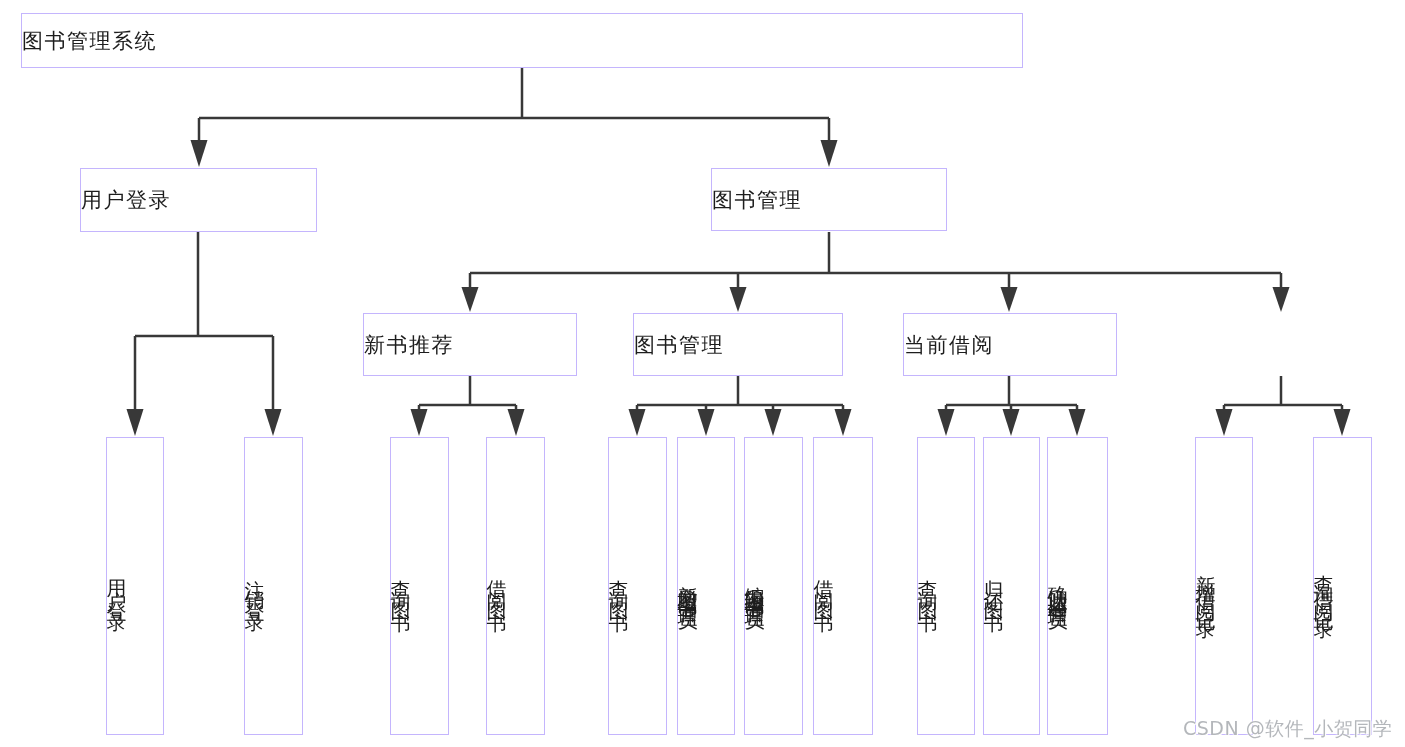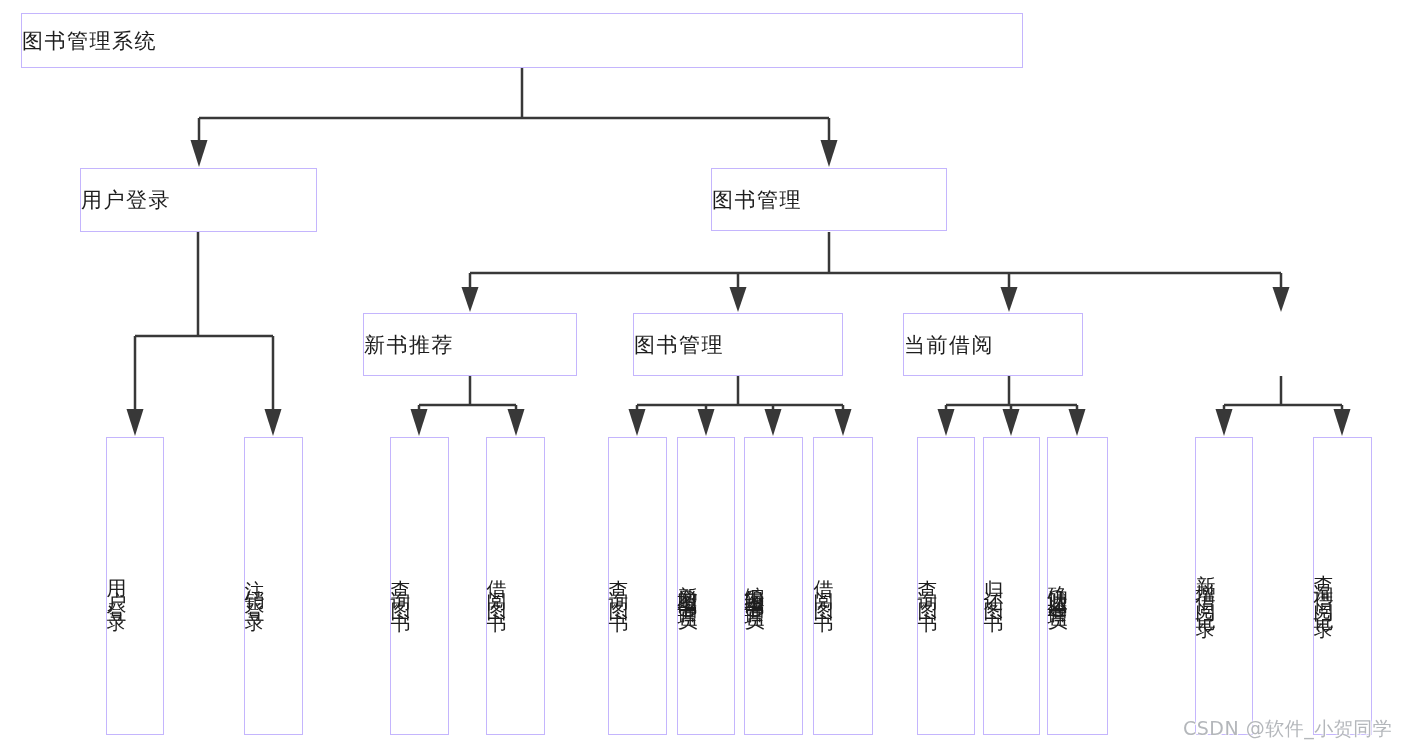--- a/index.html
+++ b/index.html
@@ -88,21 +88,21 @@
   <div class="node" style="left:711px;top:168px;width:236px;height:63px">
     <span class="hlabel">图书管理</span>
   </div>
 
   <div class="node" style="left:363px;top:313px;width:214px;height:63px">
     <span class="hlabel">新书推荐</span>
   </div>
   <div class="node" style="left:633px;top:313px;width:210px;height:63px">
     <span class="hlabel">图书管理</span>
   </div>
-  <div class="node" style="left:903px;top:313px;width:180px;height:63px">
+  <div class="node" style="left:903px;top:313px;width:214px;height:63px">
     <span class="hlabel">当前借阅</span>
   </div>
 
   <div class="node" style="left:106px;top:437px;width:58px;height:298px">
     <span class="vtext ls4">用户登录</span>
   </div>
   <div class="node" style="left:244px;top:437px;width:59px;height:298px">
     <span class="vtext ls4">注销登录</span>
   </div>
 

